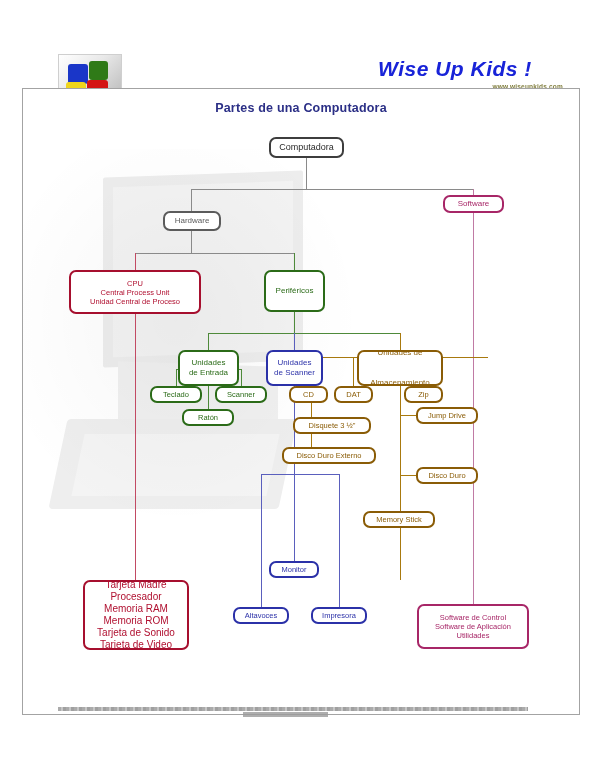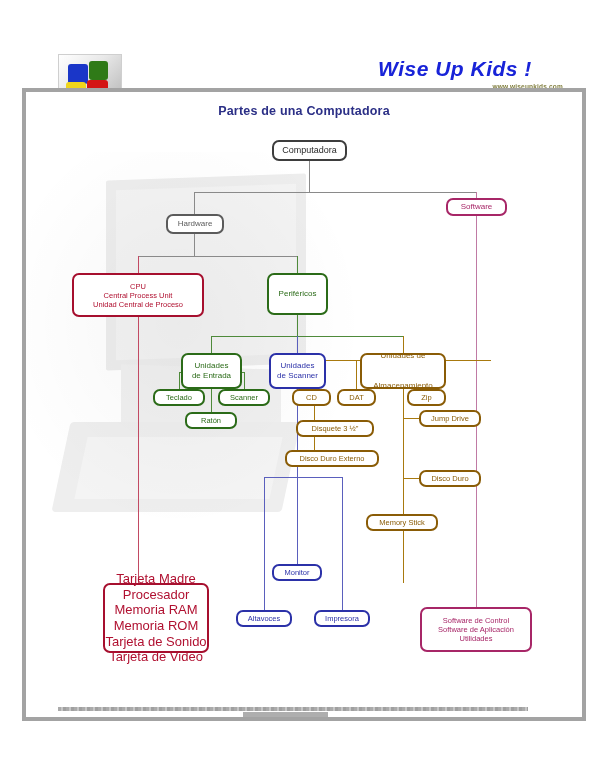--- a/index.html
+++ b/index.html
@@ -24,21 +24,21 @@
   #brand{position:absolute;left:378px;top:32px;width:185px;height:36px;}
   #brand .bt{font-size:21px;font-weight:bold;font-style:italic;color:#1823d8;
              letter-spacing:.5px;white-space:nowrap;line-height:26px;}
   #brand .bu{font-size:6.5px;font-weight:bold;color:#6d6a20;letter-spacing:.2px;
              text-align:right;margin-top:1px;opacity:.85;}
   #hrule{position:absolute;left:58px;top:85px;width:480px;height:3px;
          background:linear-gradient(90deg,#4a4a4a 0%,#8e8e8e 55%,#d8d8d8 100%);}
 
   
   #frame{position:absolute;left:22px;top:88px;width:556px;height:625px;
-         border:4px solid #a3a3a3;background:#fff;}
+         border:1px solid #a3a3a3;background:#fff;}
   #title{position:absolute;left:0;top:12px;width:556px;text-align:center;
          font-size:12.5px;font-weight:bold;color:#2b2f86;letter-spacing:.2px;}
 
   
   #wm{position:absolute;left:0;top:0;width:556px;height:625px;overflow:hidden;}
   .wmpart{position:absolute;background:#ececec;}
   #wm-screen{left:80px;top:85px;width:200px;height:190px;background:#ededed;
              transform:skewY(-2deg);border-radius:2px;}
   #wm-screen2{left:90px;top:95px;width:180px;height:170px;background:#f3f3f3;
               transform:skewY(-2deg);}
@@ -241,21 +241,21 @@
       <div class="node c-brown" style="left:259px;top:358px;width:94px;height:17px;border-width:2px;font-size:7.5px;">
         <span>Disco Duro Externo</span>
       </div>
       <div class="node c-brown" style="left:393px;top:378px;width:62px;height:17px;border-width:2px;font-size:7.5px;">
         <span>Disco Duro</span>
       </div>
       <div class="node c-brown" style="left:340px;top:422px;width:72px;height:17px;border-width:2px;font-size:7.5px;">
         <span>Memory Stick</span>
       </div>
 
-      <div class="node c-red" style="left:77px;top:491px;width:106px;height:70px;border-width:2.5px;font-size:13px;flex-direction:column;">
+      <div class="node c-red" style="left:60px;top:491px;width:106px;height:70px;border-width:2.5px;font-size:10px;flex-direction:column;">
         <span>Tarjeta Madre</span>
         <span>Procesador</span>
         <span>Memoria RAM</span>
         <span>Memoria ROM</span>
         <span>Tarjeta de Sonido</span>
         <span>Tarjeta de Video</span>
       </div>
 
       <div class="node c-magenta" style="left:394px;top:515px;width:112px;height:45px;border-width:2.5px;font-size:7.5px;flex-direction:column;">
         <span>Software de Control</span>

